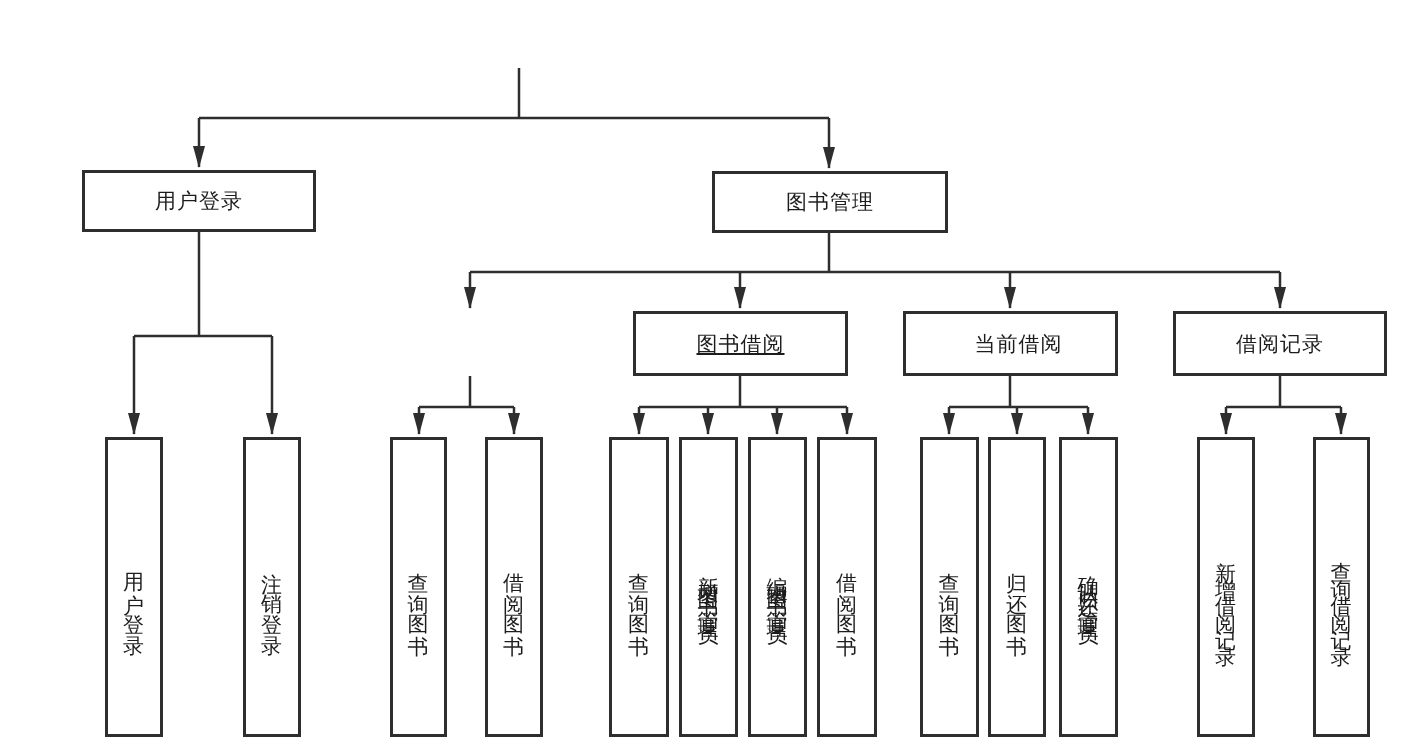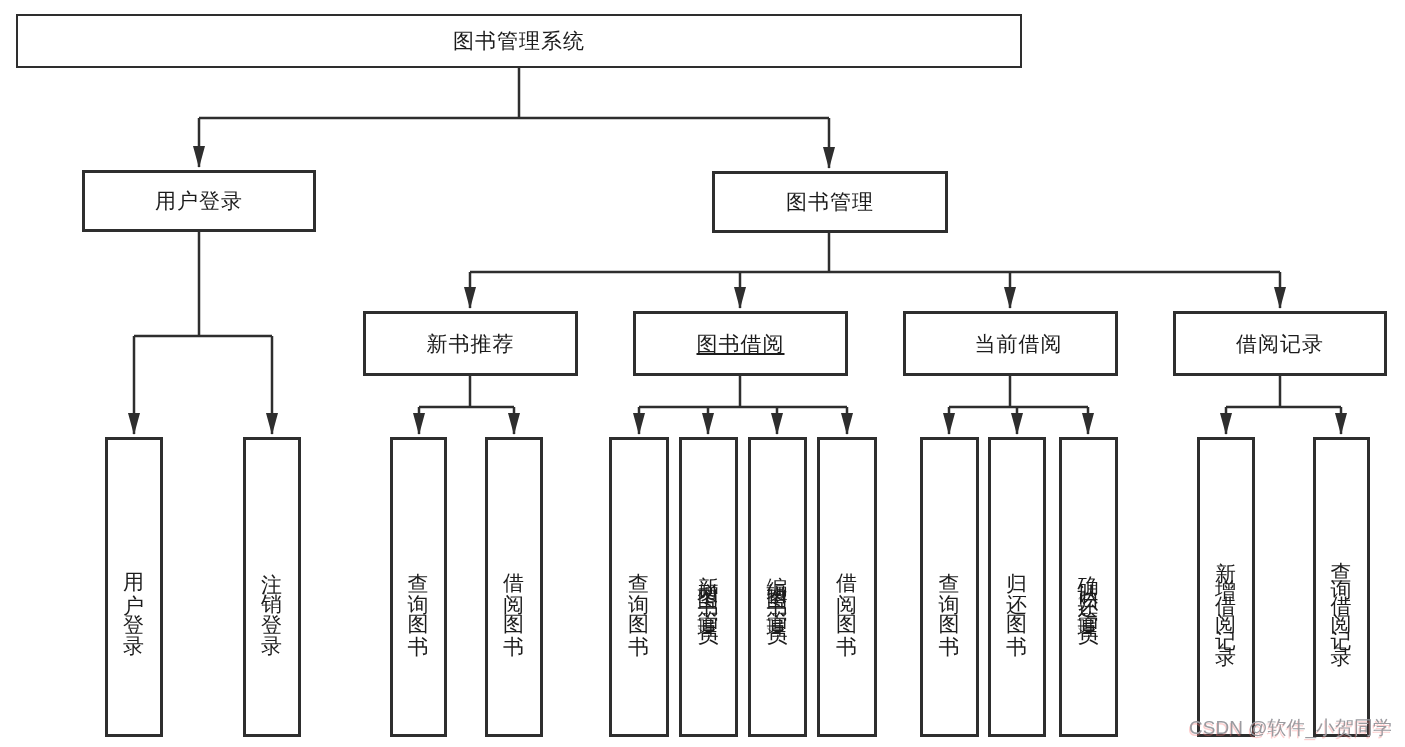--- a/index.html
+++ b/index.html
@@ -75,34 +75,28 @@
       <line x1="777" y1="407" x2="777" y2="434" marker-end="url(#ah)"></line>
       <line x1="847" y1="407" x2="847" y2="434" marker-end="url(#ah)"></line>
       <line x1="949" y1="407" x2="949" y2="434" marker-end="url(#ah)"></line>
       <line x1="1017" y1="407" x2="1017" y2="434" marker-end="url(#ah)"></line>
       <line x1="1088" y1="407" x2="1088" y2="434" marker-end="url(#ah)"></line>
       <line x1="1226" y1="407" x2="1226" y2="434" marker-end="url(#ah)"></line>
       <line x1="1341" y1="407" x2="1341" y2="434" marker-end="url(#ah)"></line>
     </g>
   </svg>
 
-  <div class="node root" style="left:16px;top:14px;width:1006px;height:54px;">
-    <span class="hlabel">图书管理系统</span>
-  </div>
 
   <div class="node" style="left:82px;top:170px;width:234px;height:62px;">
     <span class="hlabel">用户登录</span>
   </div>
   <div class="node" style="left:712px;top:171px;width:236px;height:62px;font-family:Liberation Mono, monospace;">
     <span class="hlabel">图书管理</span>
   </div>
 
-  <div class="node" style="left:363px;top:311px;width:215px;height:65px;">
-    <span class="hlabel">新书推荐</span>
-  </div>
   <div class="node" style="left:633px;top:311px;width:215px;height:65px;text-decoration:underline;">
     <span class="hlabel">图书借阅</span>
   </div>
   <div class="node" style="left:903px;top:311px;width:215px;height:65px;padding-left:16px;">
     <span class="hlabel">当前借阅</span>
   </div>
   <div class="node" style="left:1173px;top:311px;width:214px;height:65px;font-family:Liberation Serif, serif;">
     <span class="hlabel">借阅记录</span>
   </div>
 
@@ -143,14 +137,13 @@
     <span class="vlabel sp-c">确认归还（管理员）</span>
   </div>
 
   <div class="node" style="left:1197px;top:437px;width:58px;height:300px;">
     <span class="vlabel sp-b">新增借阅记录</span>
   </div>
   <div class="node" style="left:1313px;top:437px;width:57px;height:300px;">
     <span class="vlabel sp-b">查询借阅记录</span>
   </div>
 
-  <div class="watermark">CSDN @软件_小贺同学</div>
 </div>
 
 </body></html>

